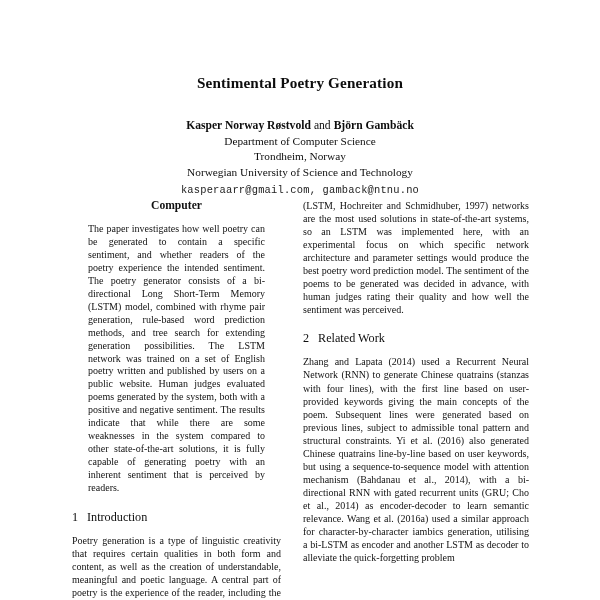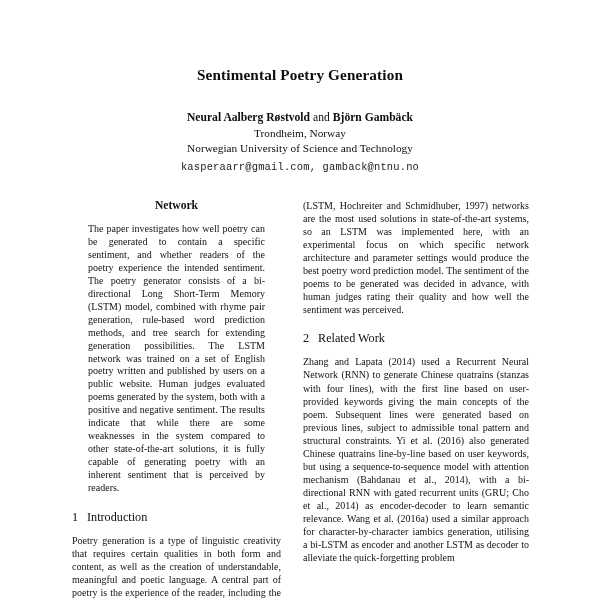--- a/index.html
+++ b/index.html
@@ -13,21 +13,21 @@
     overflow: hidden;
     font-family: "Liberation Serif", "DejaVu Serif", serif;
     color: #111111;
     -webkit-font-smoothing: antialiased;
   }
   .page {
     position: relative;
     width: 600px;
     height: 452px;
     box-sizing: border-box;
-    padding: 8px;
+    padding: 16px;
     background: #ffffff;
   }
 
   
   .title-block {
     padding-top: 58px;
     text-align: center;
   }
   .paper-title {
     font-size: 15.2px;
@@ -132,34 +132,35 @@
 </head>
 <body>
 
 <div class="page">
 
   <div class="title-block">
     <h1 class="paper-title">Sentimental Poetry Generation</h1>
 
     <div class="author-block">
       <div class="author-line">
-        <span class="author-name">Neural Aalberg Røstvold</span><span class="author-conj">and</span><span class="author-name">Björn Gambäck</span>
+        <span class="author-name">Kasper Norway Røstvold</span><span class="author-conj">and</span><span class="author-name">Björn Gambäck</span>
       </div>
+      <div class="affil-line">Department of Computer Science</div>
       <div class="affil-line">Trondheim, Norway</div>
       <div class="affil-line">Norwegian University of Science and Technology</div>
       <div class="email-line">kasperaarr@gmail.com, gamback@ntnu.no</div>
     </div>
   </div>
 
   <div class="columns">
 
     <div class="col col-left">
 
       <div class="abstract-wrap">
-        <div class="abstract-heading">Network</div>
+        <div class="abstract-heading">Computer</div>
         <p class="body-text abstract-text">The paper investigates how well poetry can be generated to contain a specific sentiment, and whether readers of the poetry experience the intended sentiment. The poetry generator consists of a bi-directional Long Short-Term Memory (LSTM) model, combined with rhyme pair generation, rule-based word prediction methods, and tree search for extending generation possibilities. The LSTM network was trained on a set of English poetry written and published by users on a public website. Human judges evaluated poems generated by the system, both with a positive and negative sentiment. The results indicate that while there are some weaknesses in the system compared to other state-of-the-art solutions, it is fully capable of generating poetry with an inherent sentiment that is perceived by readers.</p>
       </div>
 
       <div class="gap-before-heading"></div>
 
       <div class="section-heading">
         <span class="num">1</span><span>Introduction</span>
       </div>
 
       <div class="gap-after-heading"></div>

